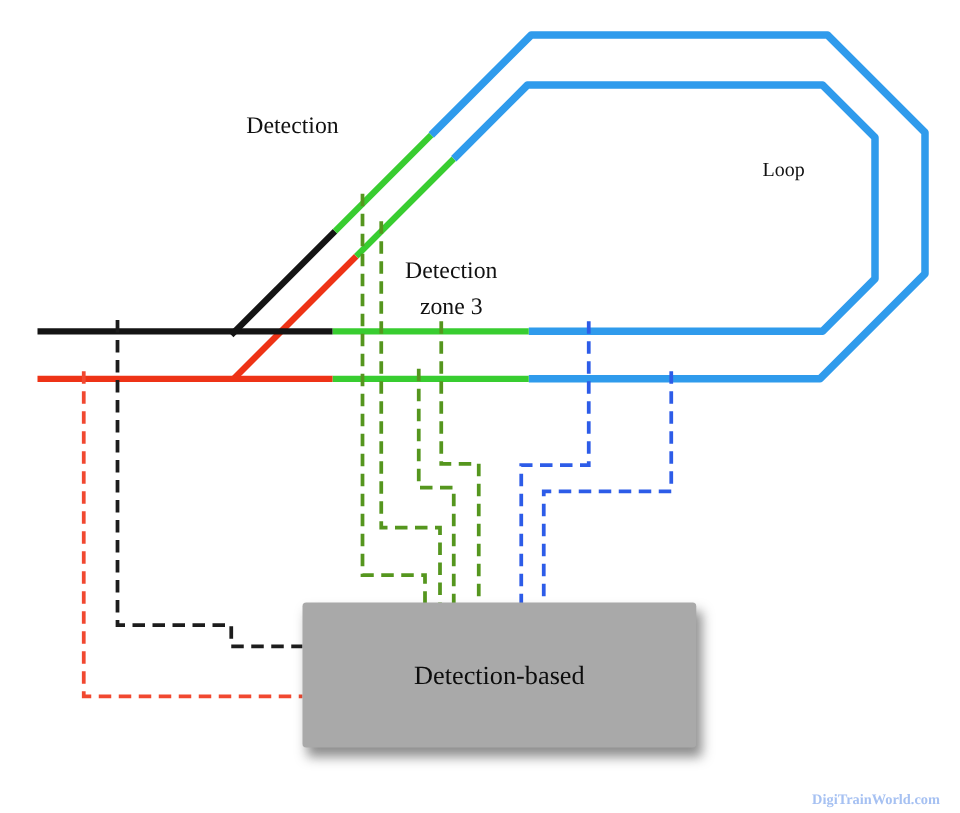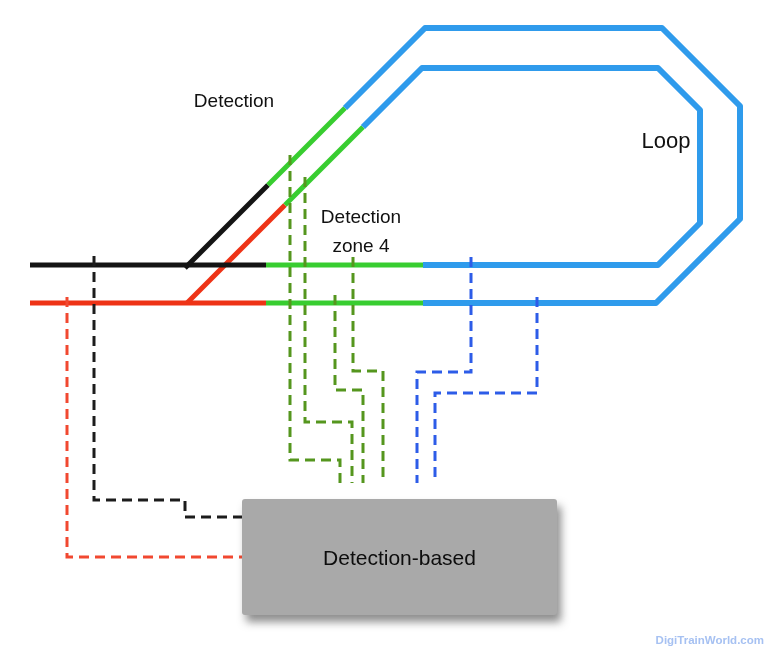--- a/index.html
+++ b/index.html
@@ -2,21 +2,21 @@
 <html style="--background: #ffffff; --track-black: #141414; --track-red: #ee3316; --track-green: #38cd30; --track-blue: #2f9bec; --wire-black: #1c1c1c; --wire-red: #f14830; --wire-green: #55961e; --wire-blue: #2d5ce8; --label-color: #111111; --module-bg: #a9a9a9; --module-text: #0d0d0d; --watermark-color: #a6c1f2;"><head>
 <meta charset="utf-8">
 <style>
   html, body { margin: 0; padding: 0; }
   .canvas {
     position: relative;
     width: 768px;
     height: 650px;
     background: var(--background, #fff);
     overflow: hidden;
-    font-family: Liberation Sans, sans-serif;
+    font-family: Liberation Serif, serif;
   }
   .diagram-svg { position: absolute; left: 0; top: 0; }
 
   
   .track      { fill: none; stroke-width: 5; stroke-linecap: butt; }
   .loop-track { fill: none; stroke-width: 6; stroke-linejoin: round; stroke-linecap: butt; }
   .c-black { stroke: var(--track-black); }
   .c-red   { stroke: var(--track-red); }
   .c-green { stroke: var(--track-green); }
   .c-blue  { stroke: var(--track-blue); }
@@ -37,44 +37,42 @@
     line-height: 29px;
     color: var(--label-color);
     white-space: nowrap;
   }
   .zone1-label { left: 154px; top: 86px; }
   .zone2-label { left: 281px; top: 202px; }
   .loop-label {
     position: absolute;
     left: 610px; top: 128px;
     width: 112px;
-    text-align: center;
-    font-size: 22px;
+    font-size: 16px;
     color: var(--label-color);
   }
   .module-box {
     position: absolute;
     left: 242px; top: 482px;
     width: 315px; height: 116px;
     background: var(--module-bg);
     border-radius: 3px;
     box-shadow: 4px 7px 9px rgba(50,50,50,0.55);
     display: flex;
     flex-direction: column;
     align-items: center;
     justify-content: center;
     font-size: 21px;
     line-height: 33px;
     color: var(--module-text);
     text-align: center;
-    margin-top: 17px;
   }
   .watermark {
     position: absolute;
-    right: 4px; top: 634px;
+    right: 16px; top: 634px;
     font-size: 11.5px;
     font-weight: bold;
     color: var(--watermark-color);
   }
 </style>
 </head>
 <body>
 
 <div class="canvas">
 
@@ -103,21 +101,21 @@
     <path class="wire w-blue" d="M471,257 V372 H417 V483"></path>
     <path class="wire w-blue" d="M537,297 V393 H435 V483"></path>
   </svg>
 
   <div class="zone-label zone1-label">
     <div>Detection</div>
   </div>
 
   <div class="zone-label zone2-label">
     <div>Detection</div>
-    <div>zone 4</div>
+    <div>zone 3</div>
   </div>
 
   <div class="loop-label">Loop</div>
 
   <div class="module-box">
     <div>Detection-based</div>
   </div>
 
   <div class="watermark">DigiTrainWorld.com</div>
 

